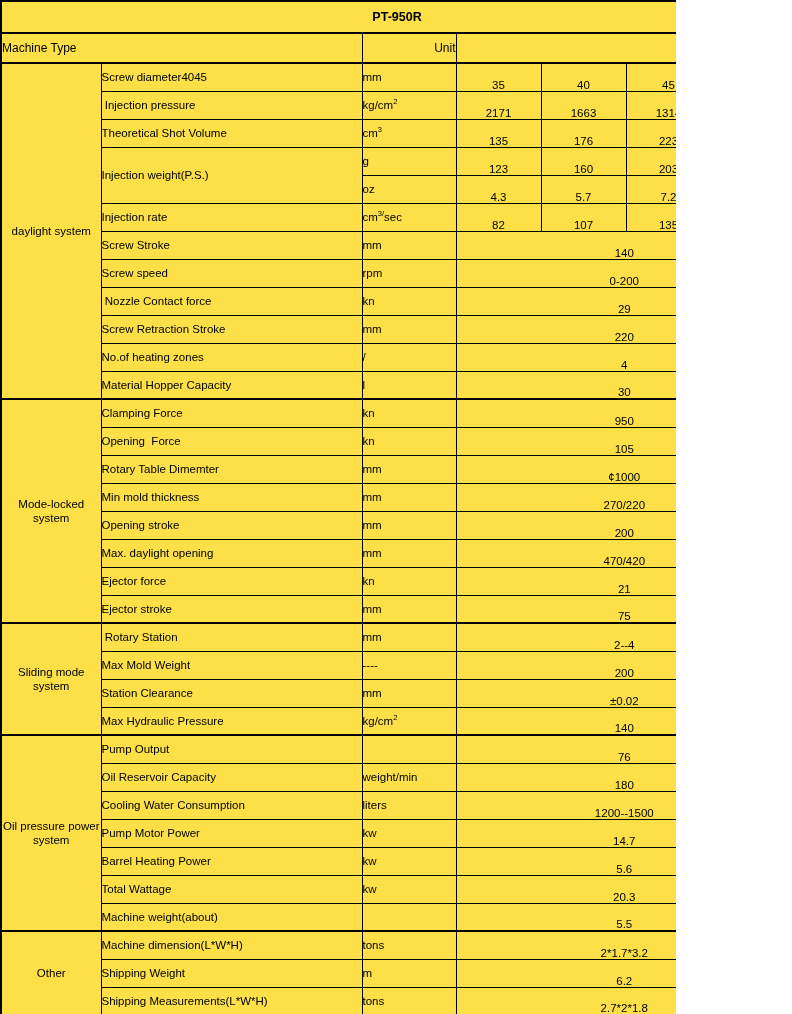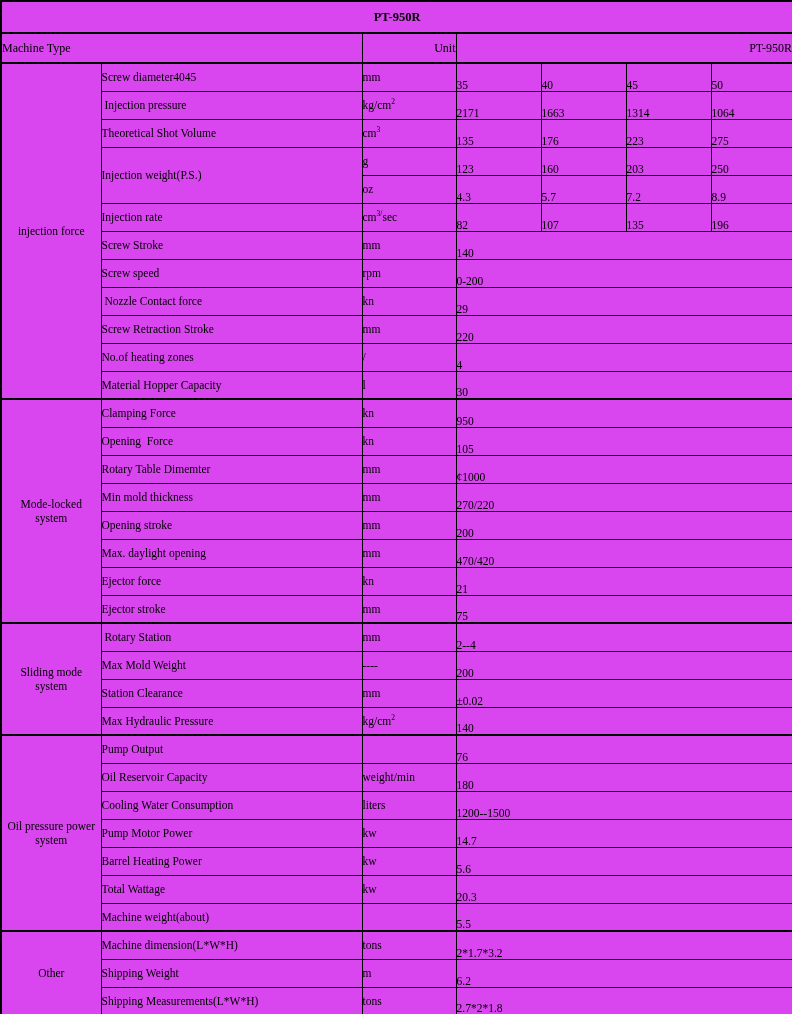--- a/index.html
+++ b/index.html
@@ -1,24 +1,24 @@
 <!DOCTYPE html>
 <html><head>
 <meta charset="utf-8">
 <style>
   html, body {
     margin: 0;
     padding: 0;
     background: #ffffff;
   }
   .sheet {
-    width: 792px;
+    width: 676px;
     height: 1014px;
-    background: #d946ef;
-    font-family: Liberation Serif, serif;
+    background: #fde047;
+    font-family: Liberation Sans, sans-serif;
     color: #000000;
     overflow: hidden;
   }
   table.spec {
     border-collapse: collapse;
     table-layout: fixed;
     width: 792px;
     border: 2px solid #000000;
   }
   table.spec td {
@@ -69,21 +69,21 @@
   }
   td.unit-cell {
     text-align: left;
     vertical-align: middle;
   }
   td.unit-cell sup {
     font-size: 7.5px;
     line-height: 0;
   }
   td.value-cell {
-    text-align: left;
+    text-align: center;
     vertical-align: bottom;
     padding-bottom: 3px;
   }
 </style>
 </head>
 <body>
 
 <div class="sheet">
   <table class="spec">
     <colgroup>
@@ -98,21 +98,21 @@
     <tbody id="spec-body">
       <tr class="title-row">
         <td colspan="7">PT-950R</td>
       </tr>
       <tr class="header-row">
         <td colspan="2" class="machine-type-cell">Machine Type</td>
         <td class="unit-head-cell">Unit</td>
         <td colspan="4" class="model-head-cell">PT-950R</td>
       </tr>
     <tr class="data-row group-start">
-          <td class="group-cell" rowspan="12">injection force</td>
+          <td class="group-cell" rowspan="12">daylight system</td>
           <td class="label-cell">Screw diameter4045</td>
           <td class="unit-cell">mm</td>
           <td class="value-cell">35</td>
           <td class="value-cell">40</td>
           <td class="value-cell">45</td>
           <td class="value-cell">50</td>
         </tr>
         <tr class="data-row">
           <td class="label-cell"> Injection pressure</td>
           <td class="unit-cell">kg/cm<sup>2</sup></td>

